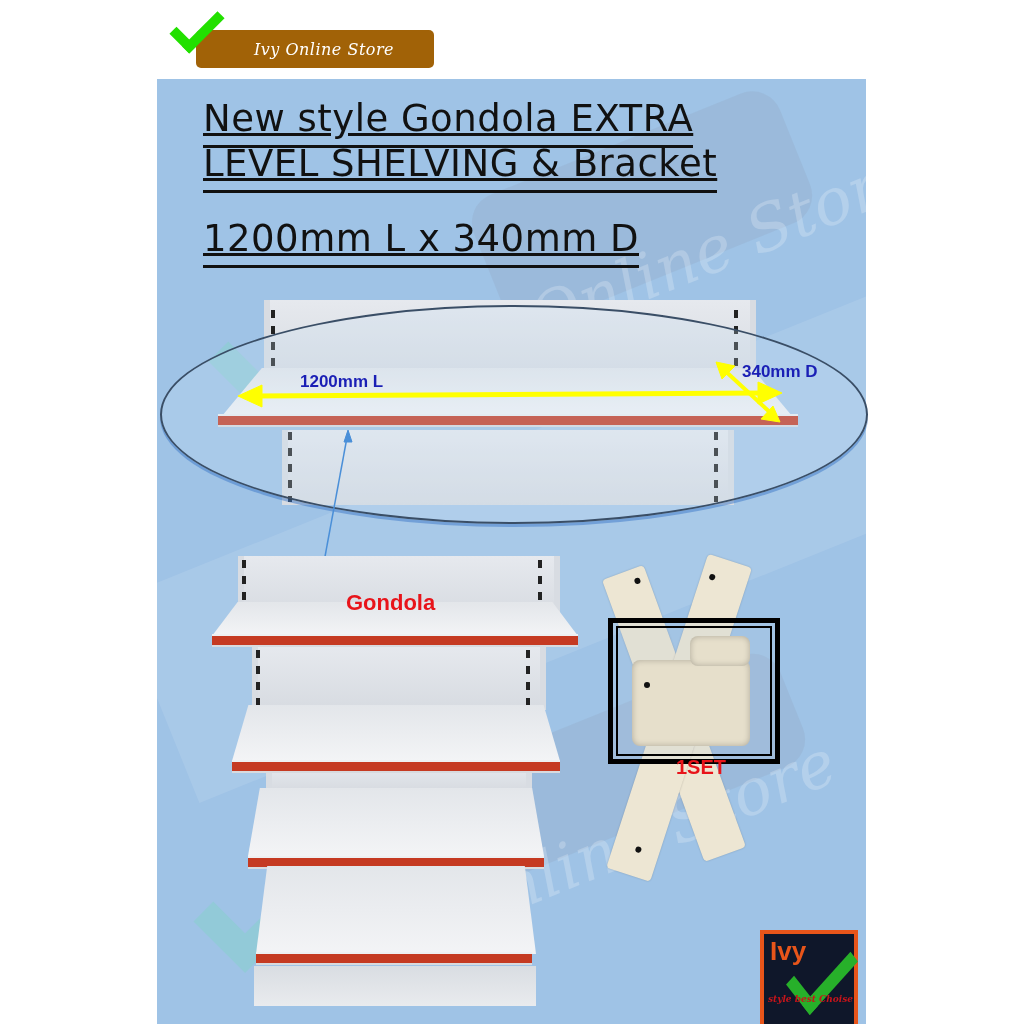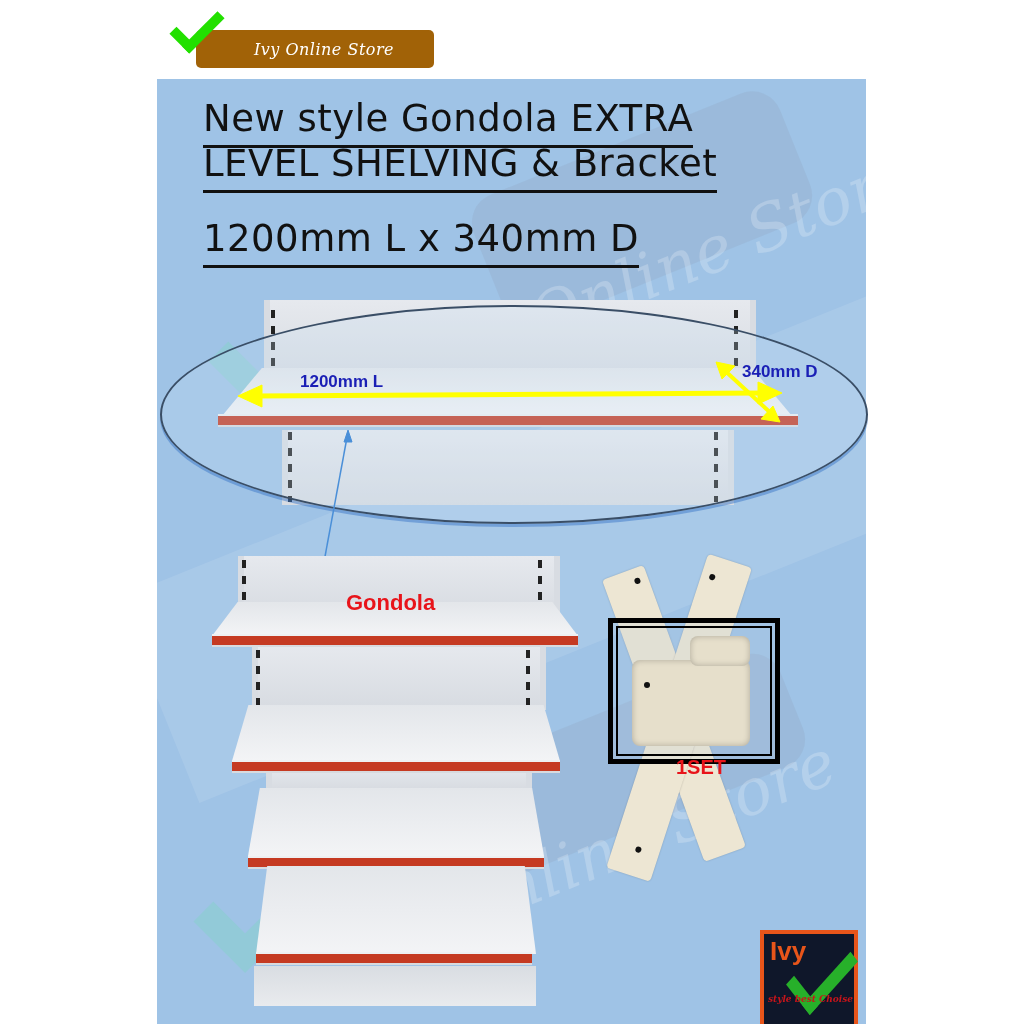--- a/index.html
+++ b/index.html
@@ -46,20 +46,21 @@
     border-left: 10px solid #22e000; border-bottom: 10px solid #22e000;
     transform: rotate(-45deg);
   }
   
   .title-line {
     position: absolute; left: 203px; color: #111;
     font-family: "DejaVu Sans", sans-serif; font-size: 37px;
     white-space: nowrap; line-height: 1;
     border-bottom: 3px solid #111; padding-bottom: 8px;
     letter-spacing: 0.5px;
+    text-decoration: underline;
   }
   
   .back-panel {
     position: absolute; background: linear-gradient(#e6e9ee, #d7dbe1);
     border-left: 6px solid #d8dce2; border-right: 6px solid #d8dce2;
   }
   .upright {
     position: absolute; width: 4px;
     background: repeating-linear-gradient(#222 0 8px, transparent 8px 16px);
   }

